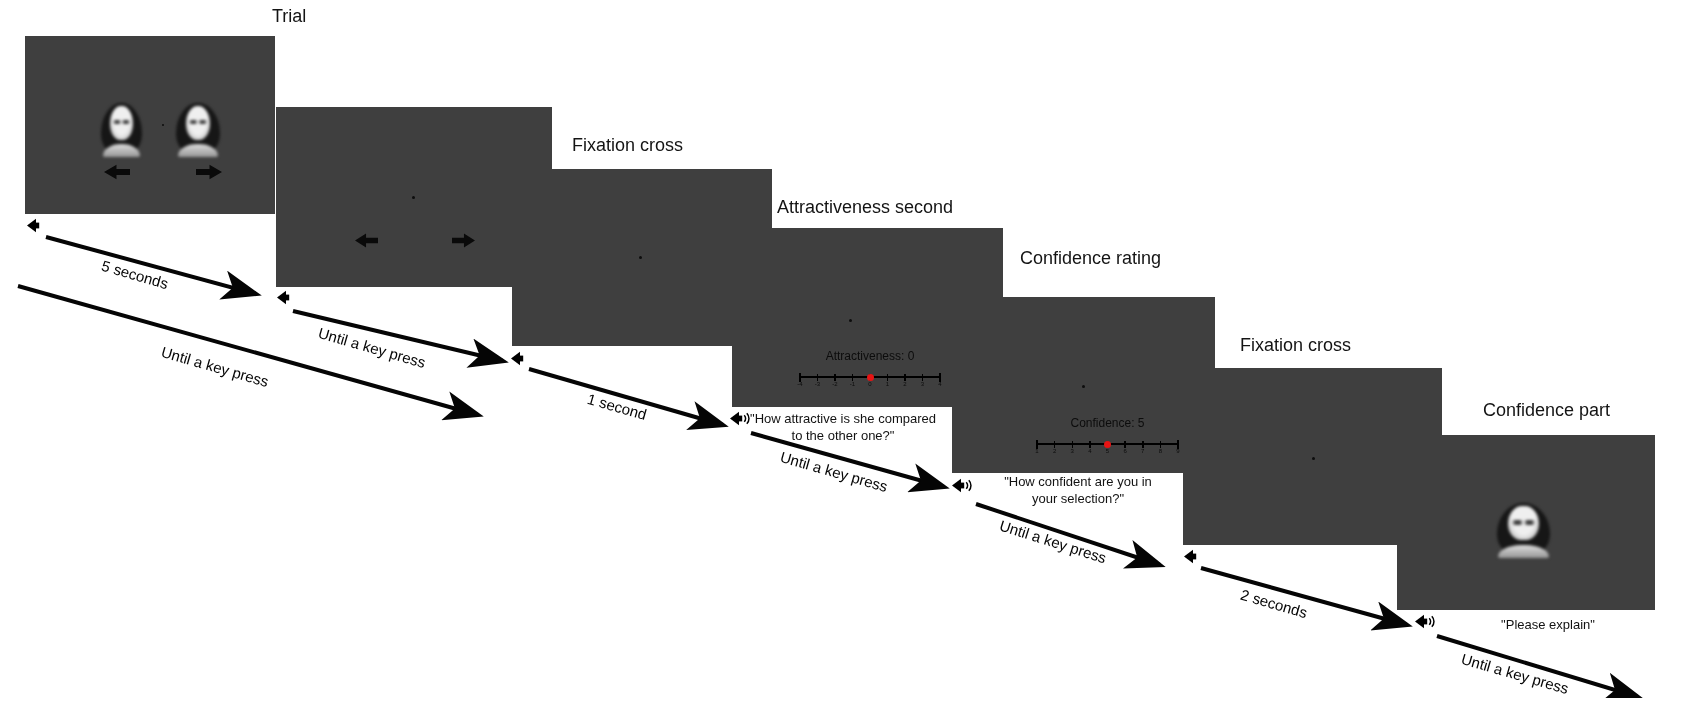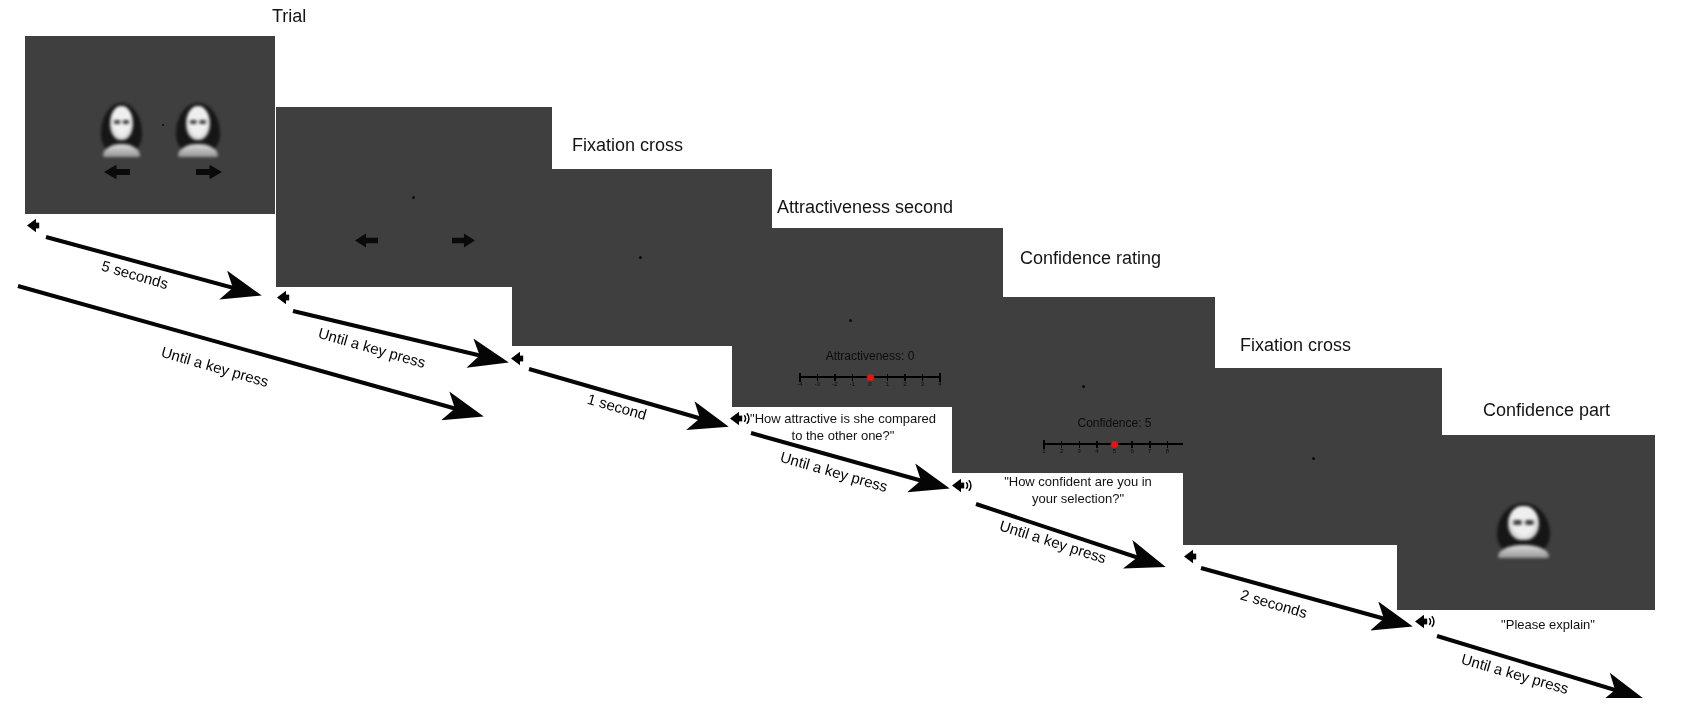--- a/index.html
+++ b/index.html
@@ -114,21 +114,21 @@
         <span style="left:calc(62.5% - 6px);">1</span>
         <span style="left:calc(75% - 6px);">2</span>
         <span style="left:calc(87.5% - 6px);">3</span>
         <span style="left:calc(100% - 6px);">4</span>
       </div>
     </div>
   </div>
 
   <div class="panel" style="left:952px;top:297px;width:263px;height:176px;">
     <div class="fdot" style="left:130px;top:88px;width:3px;height:3px;"></div>
-    <div class="scale" style="left:92px;top:122px;width:141px;">
+    <div class="scale" style="left:85px;top:122px;width:141px;">
       <div class="t">Confidence: 5</div>
       <div class="line">
         <span class="tk end" style="left:calc(0% - 0.75px);"></span>
         <span class="tk" style="left:calc(12.5% - 0.75px);"></span>
         <span class="tk" style="left:calc(25% - 0.75px);"></span>
         <span class="tk" style="left:calc(37.5% - 0.75px);"></span>
         <span class="tk" style="left:calc(50% - 0.75px);"></span>
         <span class="tk" style="left:calc(62.5% - 0.75px);"></span>
         <span class="tk" style="left:calc(75% - 0.75px);"></span>
         <span class="tk" style="left:calc(87.5% - 0.75px);"></span>

